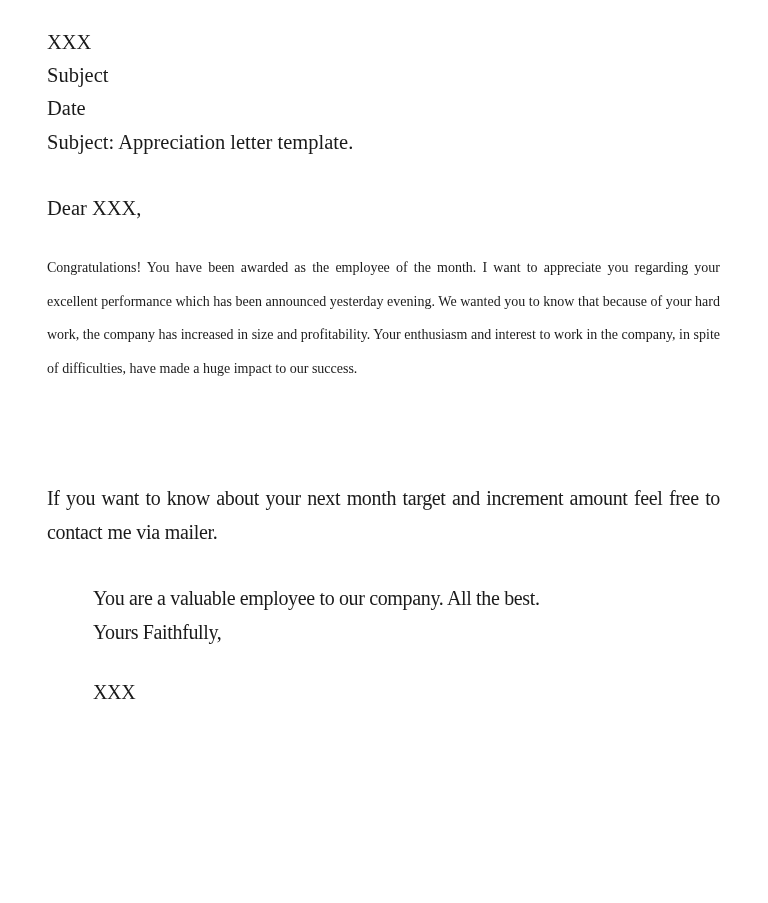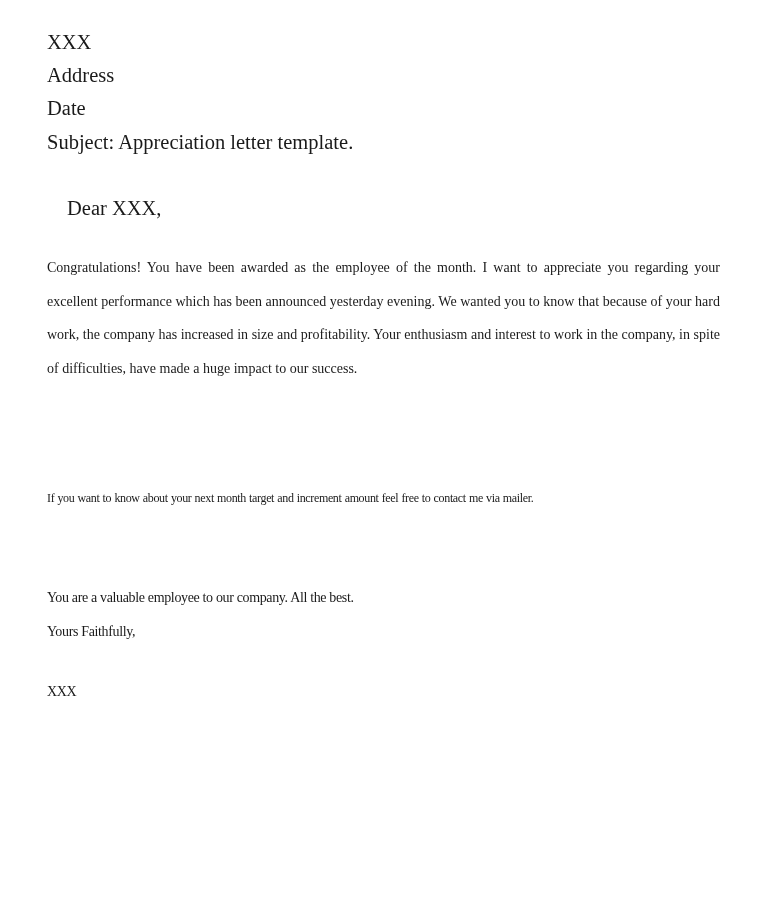--- a/index.html
+++ b/index.html
@@ -31,39 +31,40 @@
     .para {
       position: absolute;
       left: 0;
       width: 673px;
       font-size: 14px;
       line-height: 33.7px;
       text-align: justify;
       text-align-last: left;
     }
     .para.condensed {
-      font-size: 12px;
+      font-size: 20px;
       letter-spacing: -0.35px;
       word-spacing: 0.5px;
     }
     .line.condensed {
-      font-size: 14px;
+      font-size: 20px;
       letter-spacing: -0.35px;
+      margin-left: 46px;
     }
   </style>
 </head>
 <body>
 
 <div class="letter">
   <div class="line" style="top:25px;">XXX</div>
-  <div class="line" style="top:58px;">Address</div>
+  <div class="line" style="top:58px;">Subject</div>
   <div class="line" style="top:91px;text-align:right;">Date</div>
   <div class="line" style="top:125px;">Subject: Appreciation letter template.</div>
 
-  <div class="line" style="top:191px;margin-left:20px;">Dear XXX,</div>
+  <div class="line" style="top:191px;">Dear XXX,</div>
 
   <div class="para" style="top:251px;">Congratulations! You have been awarded as the employee of the month. I want to appreciate you regarding your excellent performance which has been announced yesterday evening. We wanted you to know that because of your hard work, the company has increased in size and profitability. Your enthusiasm and interest to work in the company, in spite of difficulties, have made a huge impact to our success.</div>
 
   <div class="para condensed" style="top:482px;">If you want to know about your next month target and increment amount feel free to contact me via mailer.</div>
 
   <div class="line condensed" style="top:581px;">You are a valuable employee to our company. All the best.</div>
 
   <div class="line condensed" style="top:615px;">Yours Faithfully,</div>
   <div class="line condensed" style="top:675px;">XXX</div>
 </div>

